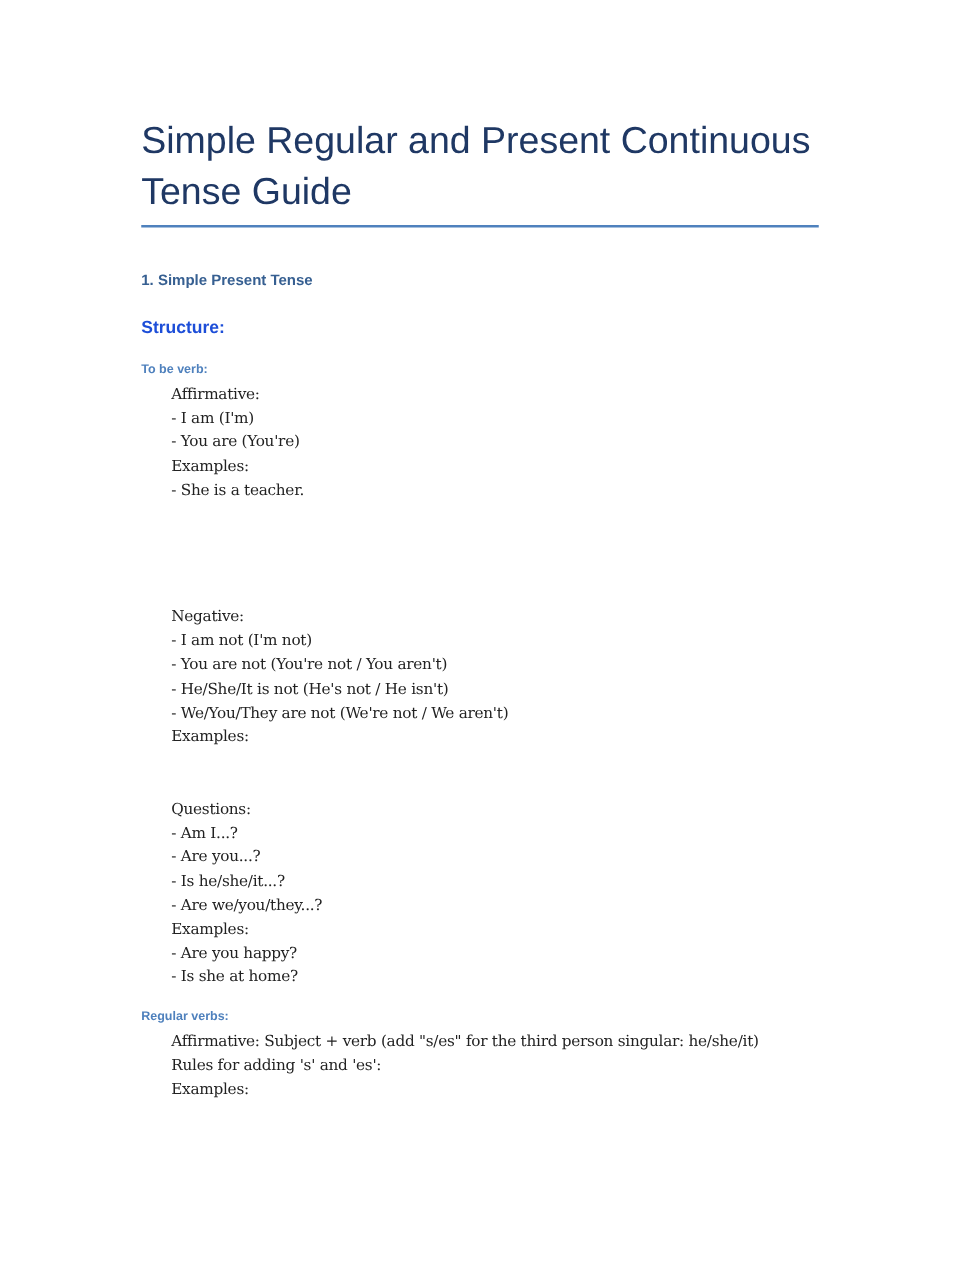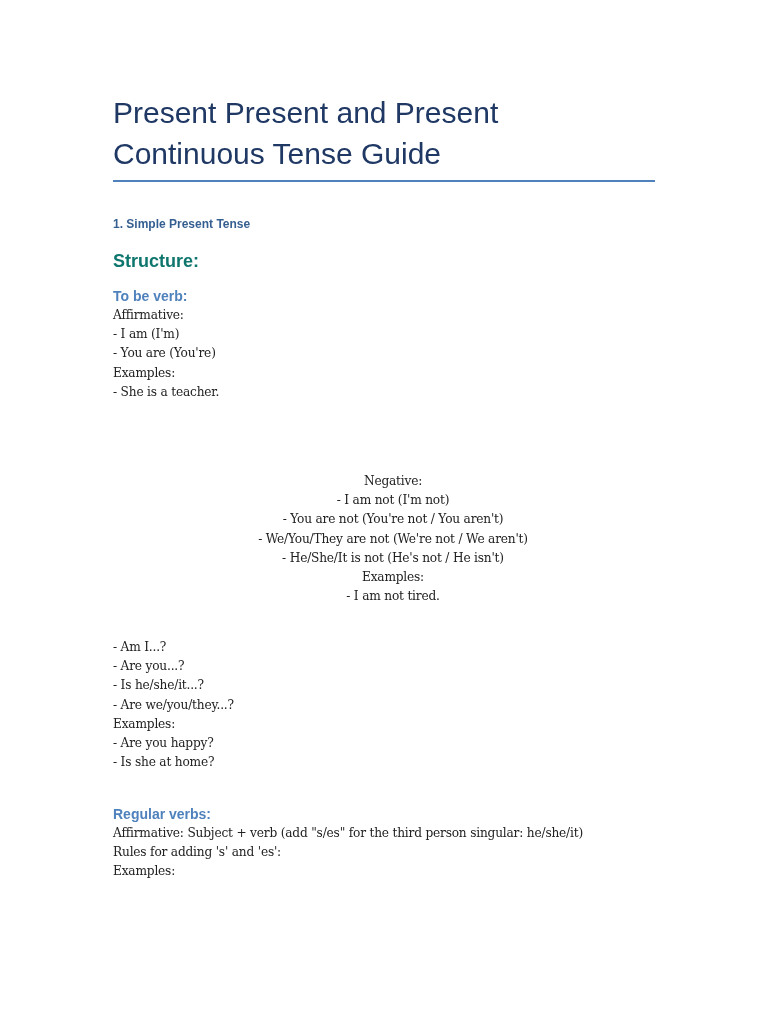--- a/index.html
+++ b/index.html
@@ -51,82 +51,83 @@
       line-height: 22px;
       color: #365f91;
     }
     .h2 {
       position: absolute;
       top: 251px;
       left: 0;
       margin: 0;
       font-family: "Liberation Sans", "DejaVu Sans", sans-serif;
       font-weight: bold;
-      font-size: 18px;
+      font-size: 14px;
       line-height: 20px;
-      color: #0f766e;
+      color: #1d4ed8;
     }
     .h3 {
       position: absolute;
       left: 0;
       margin: 0;
       font-family: "Liberation Sans", "DejaVu Sans", sans-serif;
       font-weight: bold;
-      font-size: 14px;
+      font-size: 10px;
       line-height: 18px;
       color: #4f81bd;
     }
     .block {
       position: absolute;
       left: 0;
       width: 560px;
       font-family: "DejaVu Serif", "Liberation Serif", serif;
       font-size: 12.2px;
       line-height: 19.2px;
       color: #222222;
       letter-spacing: -0.2px;
     }
     .line {
       display: block;
       white-space: nowrap;
+      margin-left: 24px;
     }
   </style>
 </head>
 <body>
 
 <div class="page">
 
-  <h1 class="title">Present Present and Present Continuous Tense Guide</h1>
+  <h1 class="title">Simple Regular and Present Continuous Tense Guide</h1>
   <div class="title-rule"></div>
 
   <h2 class="h1">1. Simple Present Tense</h2>
 
   <h3 class="h2">Structure:</h3>
 
   <h4 class="h3" style="top:287px;">To be verb:</h4>
 
   <div class="block" style="top:306px;">
     <span class="line">Affirmative:</span>
     <span class="line">- I am (I'm)</span>
     <span class="line">- You are (You're)</span>
     <span class="line">Examples:</span>
     <span class="line">- She is a teacher.</span>
   </div>
 
-  <div class="block" style="top:472px;text-align:center;">
+  <div class="block" style="top:484px;">
     <span class="line">Negative:</span>
     <span class="line">- I am not (I'm not)</span>
     <span class="line">- You are not (You're not / You aren't)</span>
+    <span class="line">- He/She/It is not (He's not / He isn't)</span>
     <span class="line">- We/You/They are not (We're not / We aren't)</span>
-    <span class="line">- He/She/It is not (He's not / He isn't)</span>
     <span class="line">Examples:</span>
-    <span class="line">- I am not tired.</span>
   </div>
 
   <div class="block" style="top:638px;">
+    <span class="line">Questions:</span>
     <span class="line">- Am I...?</span>
     <span class="line">- Are you...?</span>
     <span class="line">- Is he/she/it...?</span>
     <span class="line">- Are we/you/they...?</span>
     <span class="line">Examples:</span>
     <span class="line">- Are you happy?</span>
     <span class="line">- Is she at home?</span>
   </div>
 
   <h4 class="h3" style="top:805px;">Regular verbs:</h4>

